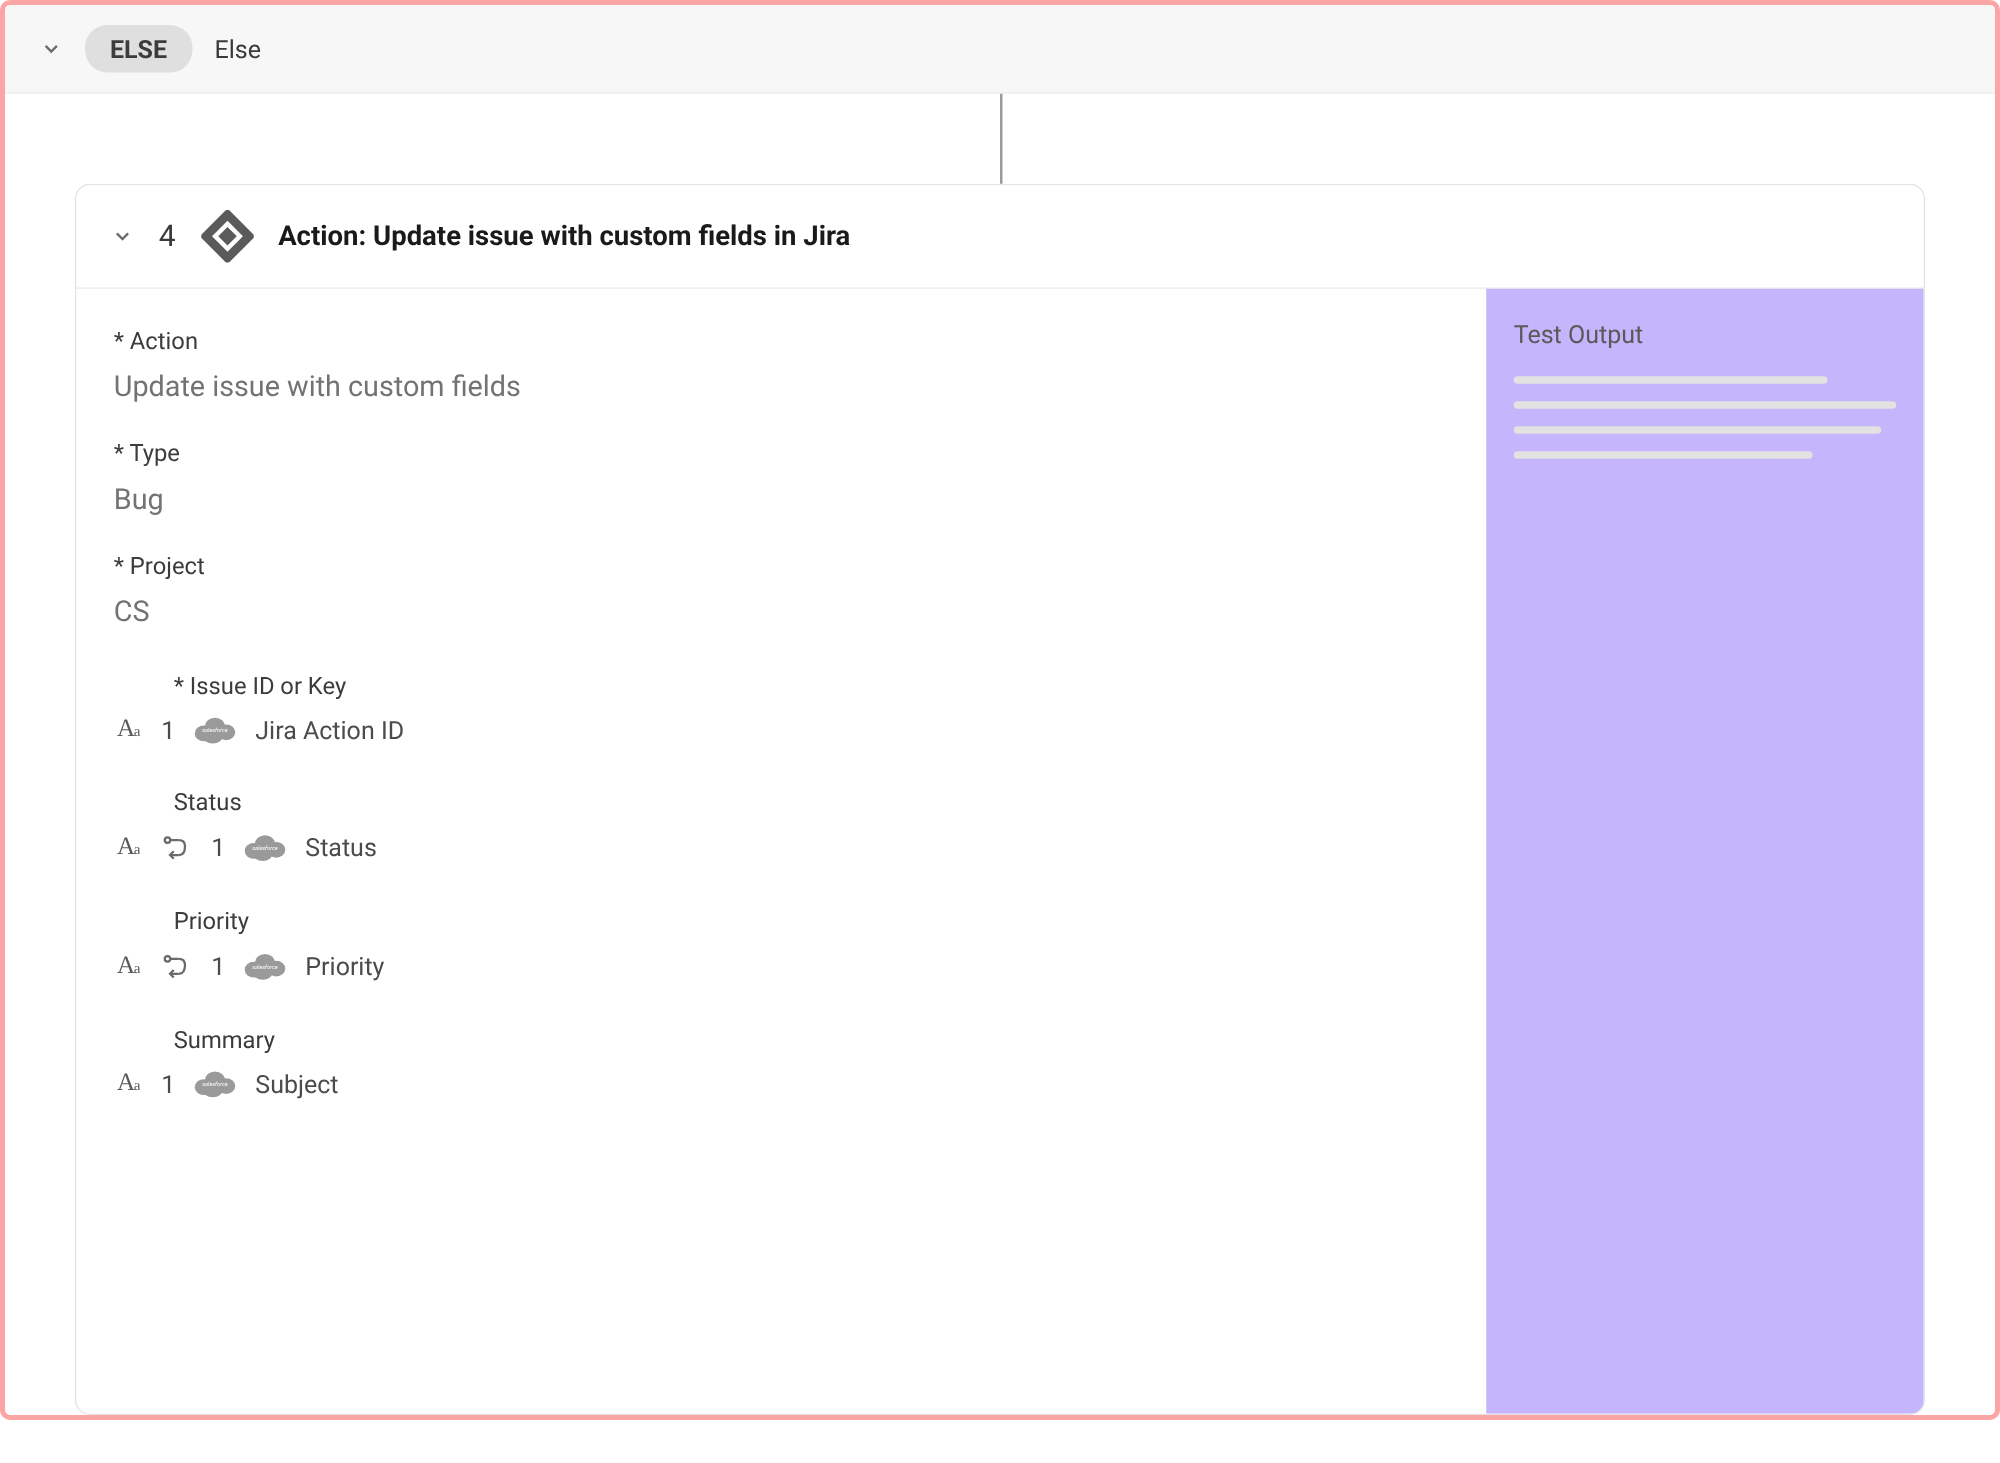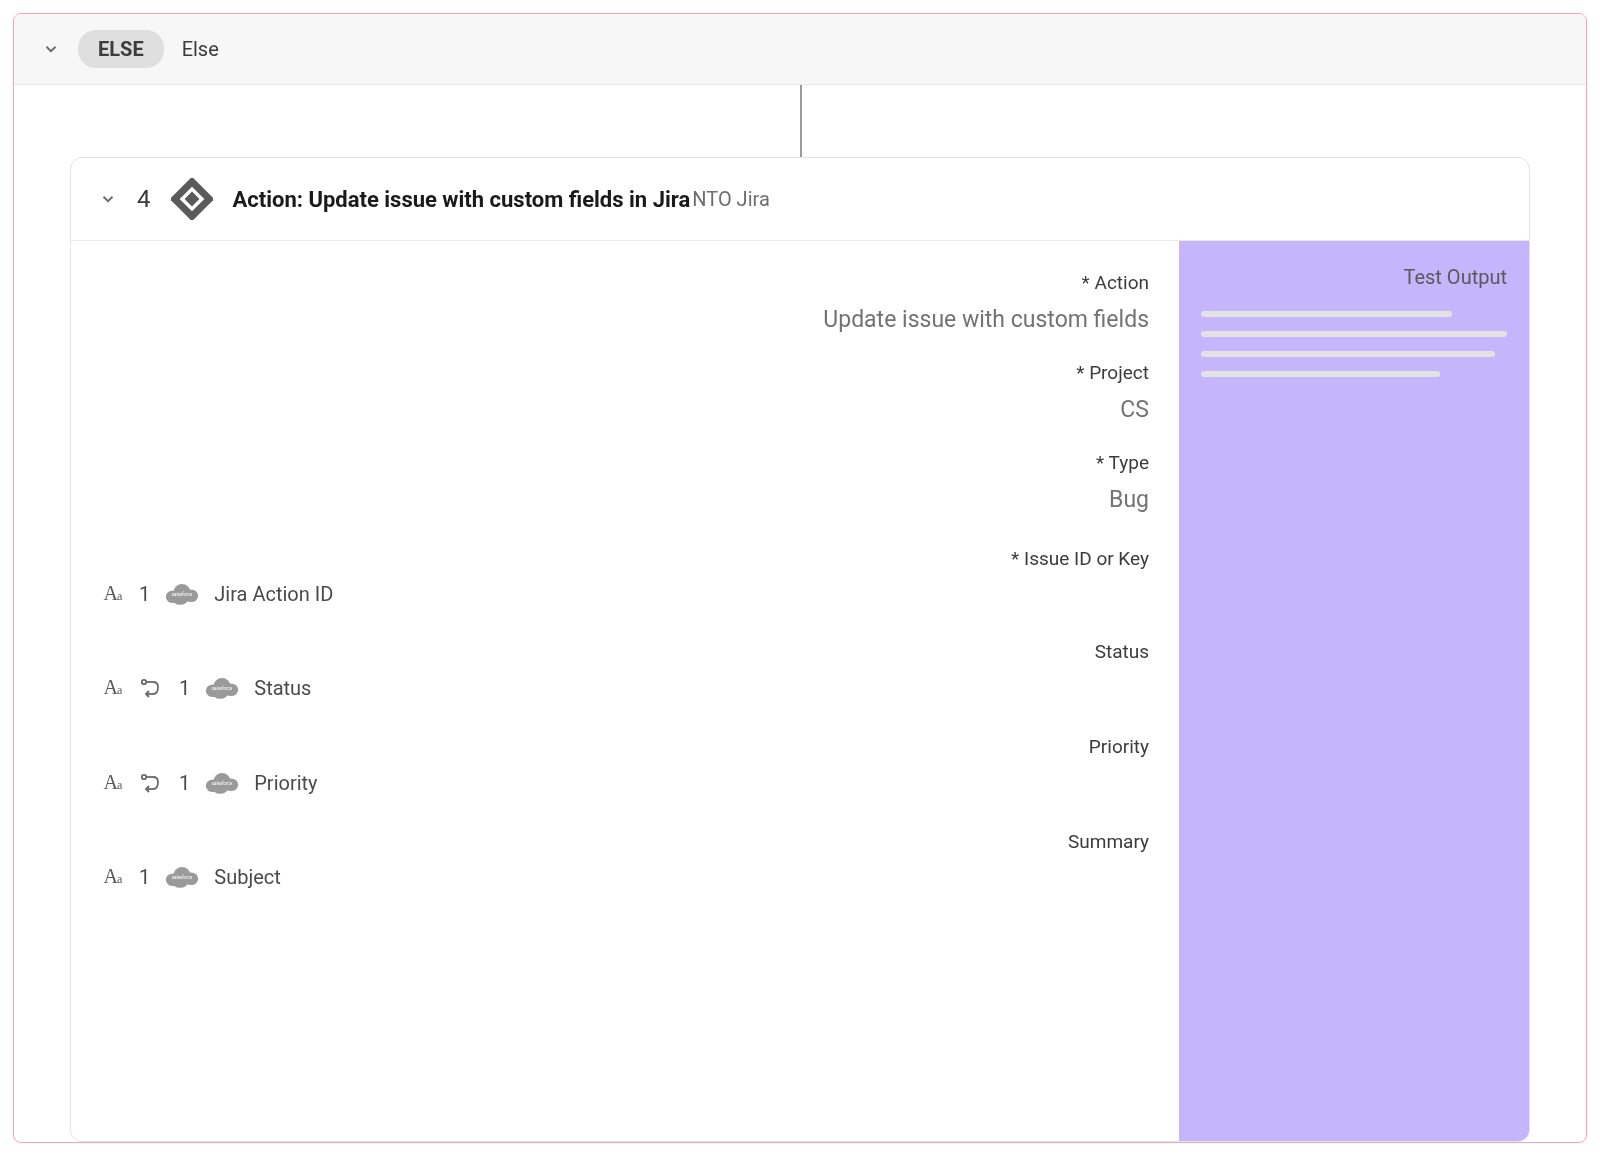--- a/index.html
+++ b/index.html
@@ -6,24 +6,24 @@
       box-sizing: border-box;
       margin: 0;
       padding: 0;
     }
     body {
       font-family: -apple-system, BlinkMacSystemFont, "Segoe UI", Roboto, Helvetica, Arial, sans-serif;
       background: #ffffff;
       color: #181818;
     }
     .outer {
-      border: 1px solid #fca5a5;
+      border: 4px solid #fca5a5;
       border-radius: 8px;
       overflow: hidden;
-      margin: 13px;
+      margin: 0;
     }
     .else-bar {
       background: #f7f7f7;
       border-bottom: 1px solid #e8e8e8;
       padding: 16px 28px;
       display: flex;
       align-items: center;
       gap: 18px;
     }
     .chev {
@@ -102,21 +102,20 @@
       font-weight: 700;
       font-size: 22px;
       color: #1a1a1a;
     }
     .card-subtitle {
       font-size: 20px;
       color: #6e6e6e;
     }
     .card-body {
       display: flex;
-      text-align: right;
     }
     .left-pane {
       flex: 1;
       padding: 30px 30px 30px 30px;
     }
     .field-group-a {
       margin-bottom: 28px;
     }
     .field-label {
       font-size: 19px;
@@ -234,40 +233,39 @@
       <span class="step-num">4</span>
       <span class="jira-icon">
         <svg viewBox="0 0 48 48">
           <rect x="6" y="6" width="36" height="36" transform="rotate(45 24 24)" fill="#5a5a5a"></rect>
           <rect x="14" y="14" width="20" height="20" transform="rotate(45 24 24)" fill="#ffffff"></rect>
           <rect x="18" y="18" width="12" height="12" transform="rotate(45 24 24)" fill="#5a5a5a"></rect>
         </svg>
       </span>
       <div class="card-title-wrap">
         <div class="card-title">Action: Update issue with custom fields in Jira</div>
-        <div class="card-subtitle">NTO Jira</div>
       </div>
     </div>
 
     <div class="card-body">
       <div class="left-pane">
 
         <div class="field-group-a">
           <div class="field-label">* Action</div>
           <div class="field-value-lg">Update issue with custom fields</div>
         </div>
 
         <div class="field-group-a">
+          <div class="field-label">* Type</div>
+          <div class="field-value-lg">Bug</div>
+        </div>
+
+        <div class="field-group-a">
           <div class="field-label">* Project</div>
           <div class="field-value-lg">CS</div>
-        </div>
-
-        <div class="field-group-a">
-          <div class="field-label">* Type</div>
-          <div class="field-value-lg">Bug</div>
         </div>
 
         <div class="field-group-b">
           <div class="field-label">* Issue ID or Key</div>
           <div class="mapped-row">
             <span class="text-type-icon">
                 <span class="bigA">A</span>
                 <span class="smallA">a</span>
               </span>
             <span class="badge-num">1</span>

